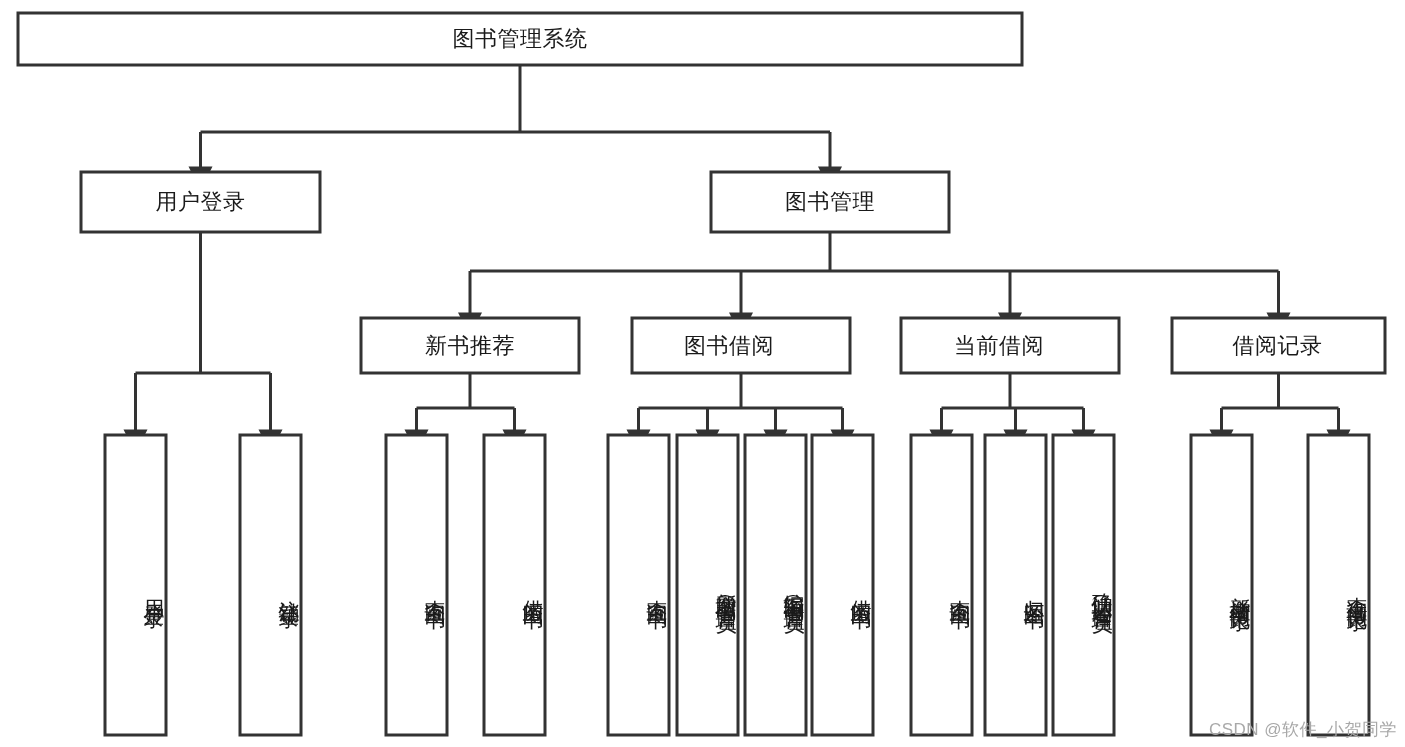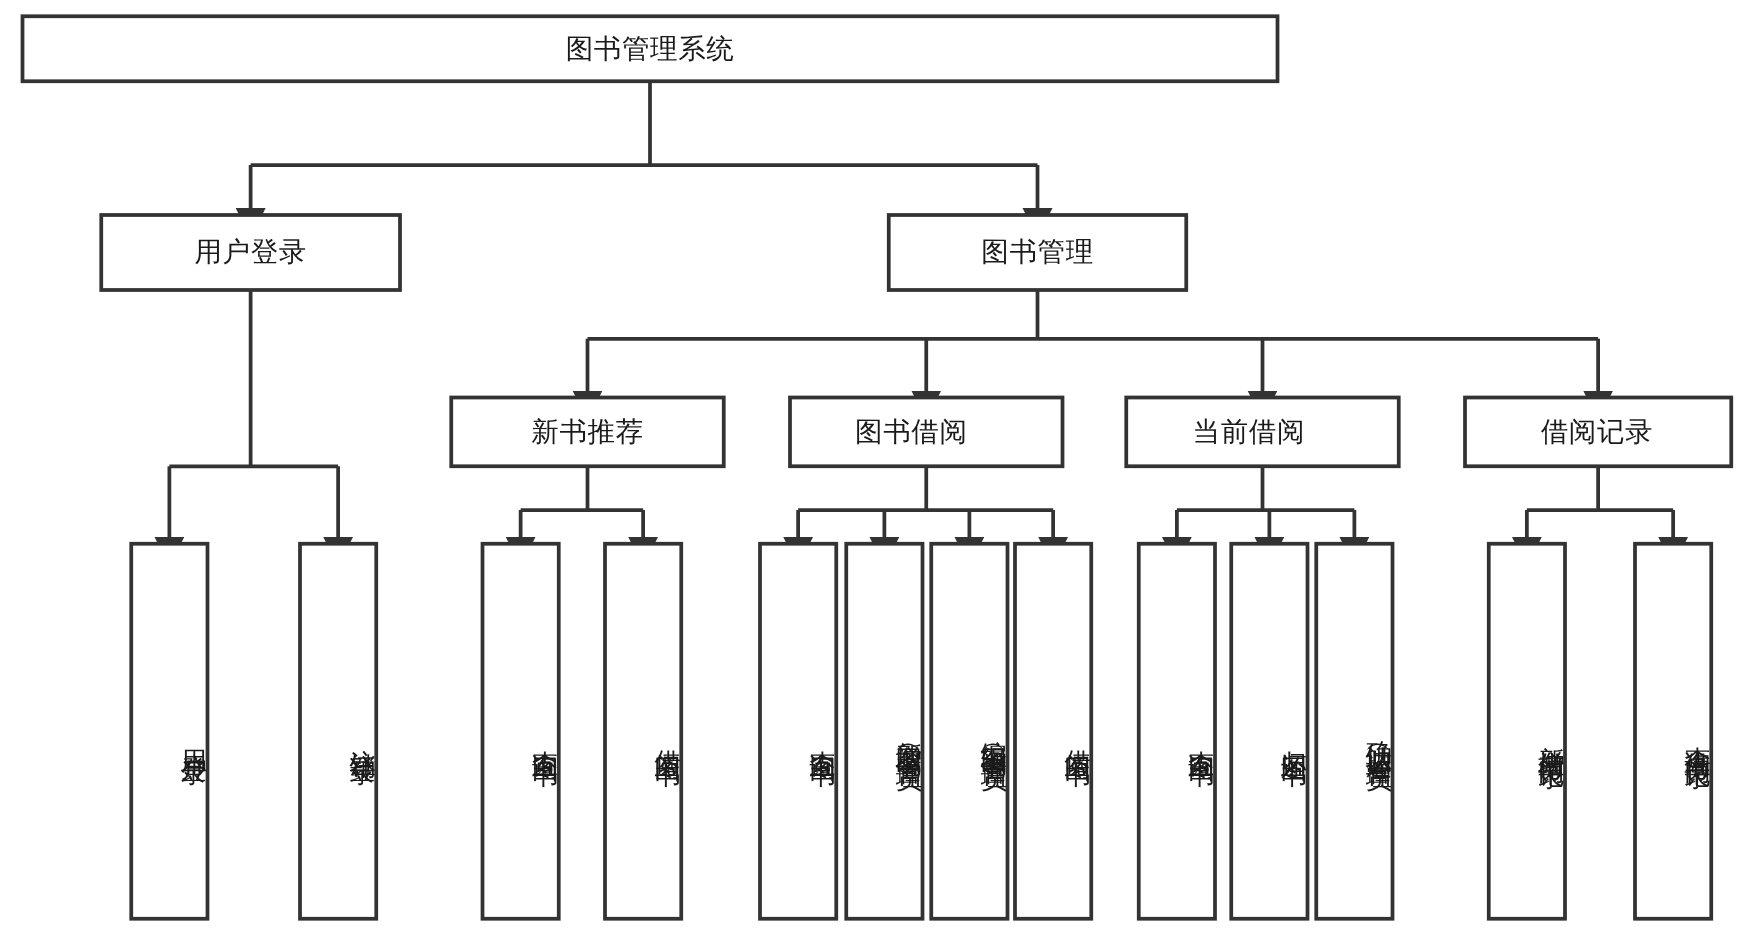--- a/index.html
+++ b/index.html
@@ -133,13 +133,14 @@
       <div class="node-label vertical" style="left: 677px; top: 435px; width: 61px; height: 300px;">新增图书（管理员）</div>
       <div class="node-label vertical" style="left: 745px; top: 435px; width: 61px; height: 300px;">编辑图书（管理员）</div>
       <div class="node-label vertical" style="left: 812px; top: 435px; width: 61px; height: 300px;">借阅图书</div>
       <div class="node-label vertical" style="left: 911px; top: 435px; width: 61px; height: 300px;">查询图书</div>
       <div class="node-label vertical" style="left: 985px; top: 435px; width: 61px; height: 300px;">归还图书</div>
       <div class="node-label vertical" style="left: 1053px; top: 435px; width: 61px; height: 300px;">确认归还（管理员）</div>
       <div class="node-label vertical" style="left: 1191px; top: 435px; width: 61px; height: 300px;">新增借阅记录</div>
       <div class="node-label vertical" style="left: 1308px; top: 435px; width: 61px; height: 300px;">查询借阅记录</div>
     </div>
 
+  <div id="watermark">CSDN @软件_小贺同学</div>
 </div>
 
 </body></html>

